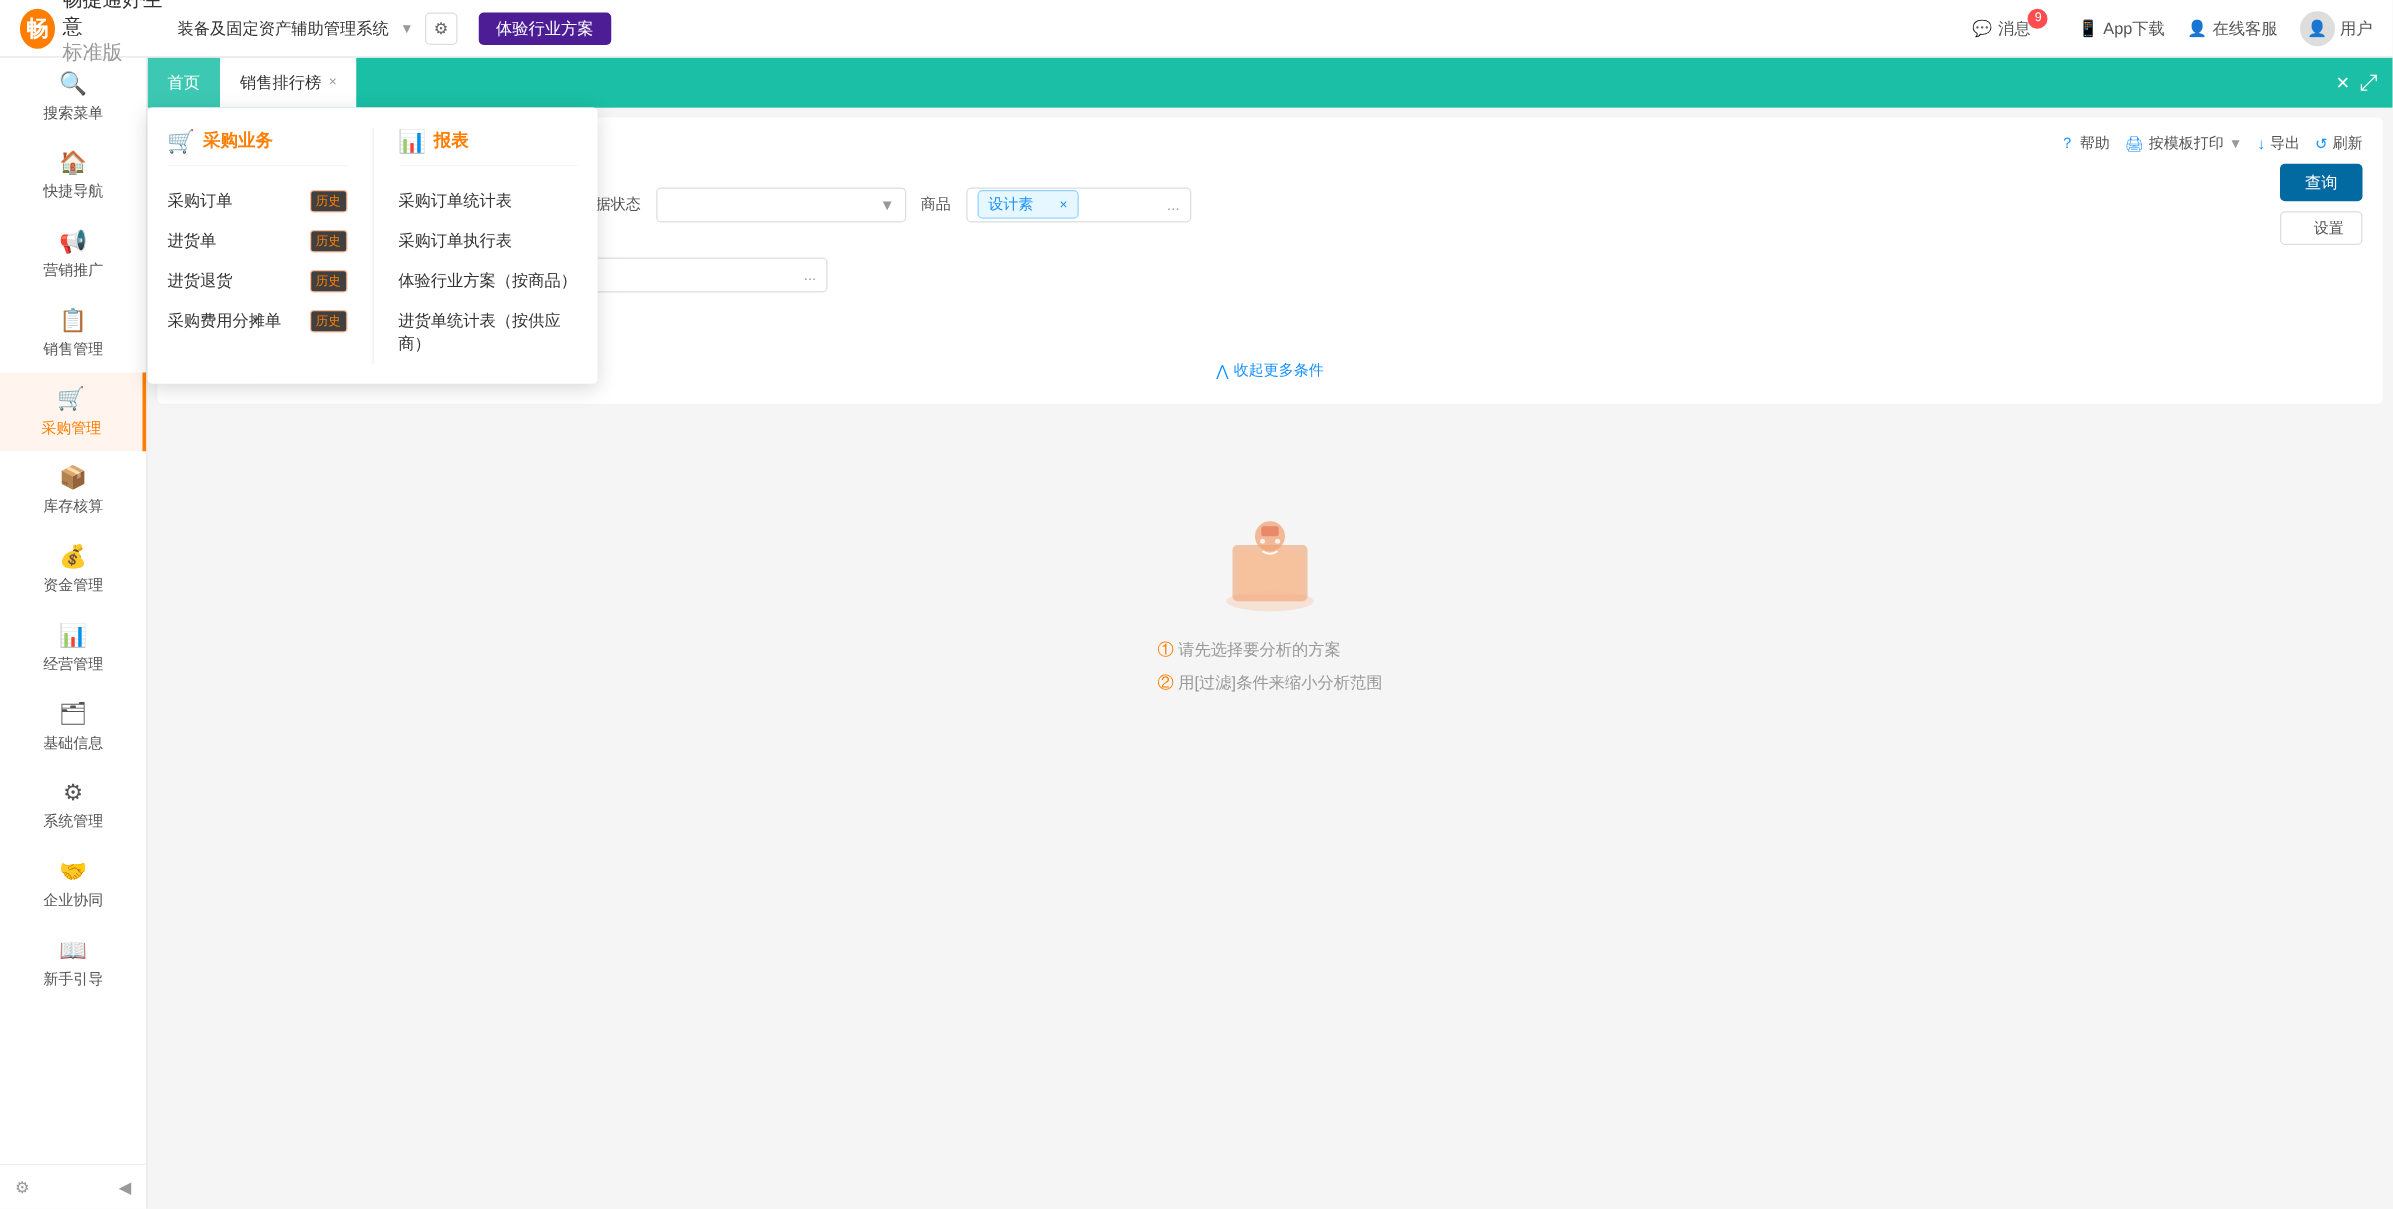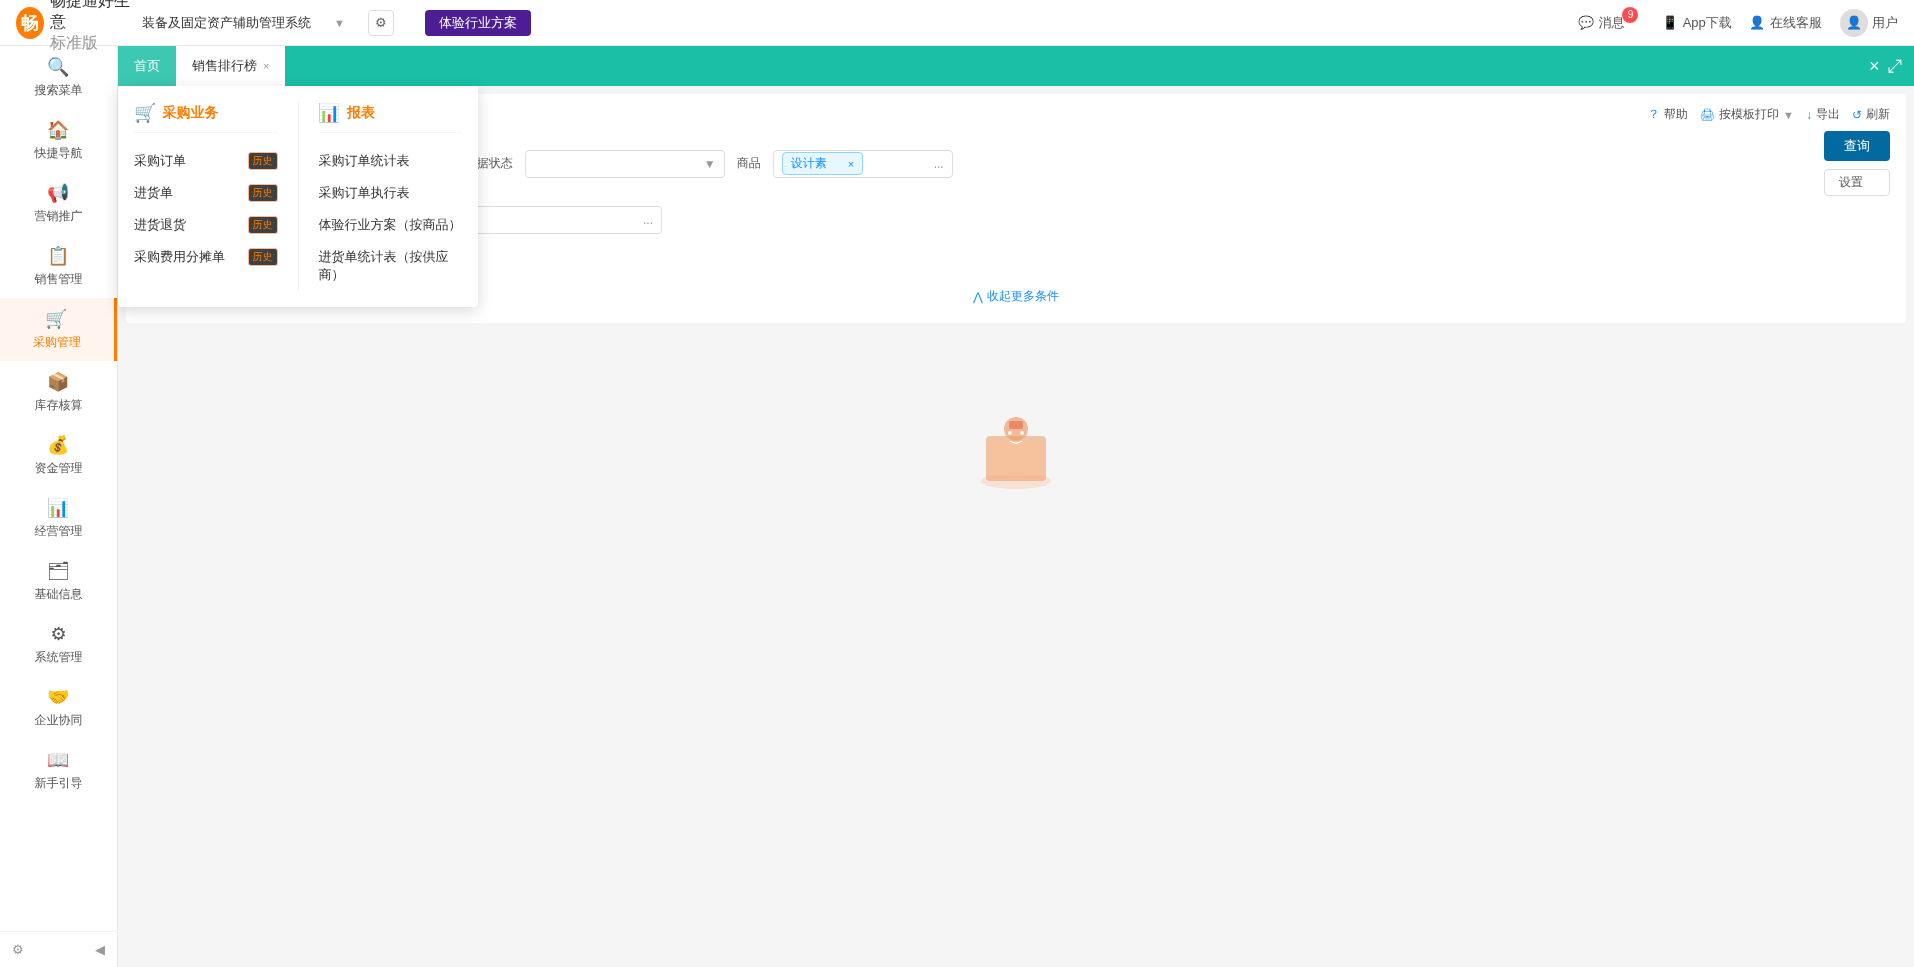--- a/index.html
+++ b/index.html
@@ -25,21 +25,21 @@
     }
     .logo-icon {
       width: 32px; height: 32px;
       background: #ff7d00;
       border-radius: 50%;
       display: flex; align-items: center; justify-content: center;
       color: #fff; font-size: 18px; font-weight: bold;
     }
     .logo-text { font-size: 16px; color: #333; line-height: 1.3; }
     .topbar-system {
-      display: flex; align-items: center; gap: 23px;
+      display: flex; align-items: center; gap: 9px;
       color: #333; font-size: 13px; margin-left: 8px;
       flex: 1;
     }
     .topbar-system span { cursor: pointer; }
     .topbar-system .arrow { color: #999; font-size: 11px; }
     .topbar-gear {
       width: 26px; height: 26px;
       border: 1px solid #ddd; border-radius: 4px;
       display: flex; align-items: center; justify-content: center;
       cursor: pointer; color: #666;
@@ -174,21 +174,21 @@
 
     .query-btn {
       background: #0369a1; color: #fff; border: none;
       padding: 6px 20px; border-radius: 4px; cursor: pointer;
       font-size: 13px;
     }
     .setting-btn {
       background: #fff; color: #555; border: 1px solid #ddd;
       padding: 4px 14px; border-radius: 4px; cursor: pointer;
       font-size: 12px; display: block; width: 100%;
-      text-align: left; margin-top: 4px;
+      text-align: right; margin-top: 4px;
     }
 
     
     .empty-state {
       display: flex; flex-direction: column; align-items: center;
       justify-content: center; padding: 80px 0;
     }
     .empty-icon {
       width: 100px; height: 80px;
       position: relative; margin-bottom: 16px;
@@ -424,20 +424,30 @@
         <ellipse cx="50" cy="70" rx="35" ry="8" fill="#f5c5a3" opacity="0.4"></ellipse>
         <rect x="20" y="25" width="60" height="45" rx="4" fill="#f0a070" opacity="0.6"></rect>
         <rect x="25" y="30" width="50" height="35" rx="3" fill="#f8c09a" opacity="0.7"></rect>
         <circle cx="50" cy="18" r="12" fill="#f0a070" opacity="0.7"></circle>
         <rect x="43" y="10" width="14" height="8" rx="2" fill="#e8896a"></rect>
         <circle cx="44" cy="22" r="2" fill="#fff" opacity="0.8"></circle>
         <circle cx="56" cy="22" r="2" fill="#fff" opacity="0.8"></circle>
         <path d="M44 30 Q50 34 56 30" stroke="#fff" stroke-width="1.5" fill="none"></path>
       </svg>
     </div>
+    <div class="empty-text">
+      <div>
+        <span class="num">①</span>
+        <span>请先选择要分析的方案</span>
+      </div>
+      <div>
+        <span class="num">②</span>
+        <span>用[过滤]条件来缩小分析范围</span>
+      </div>
+    </div>
   </div>
 </div>
 
 <div class="dropdown-menu">
   <div class="dropdown-col">
     <div class="dropdown-col-title">
       <span class="col-icon">🛒</span>
       <span>采购业务</span>
     </div>
     <div class="dropdown-item">

